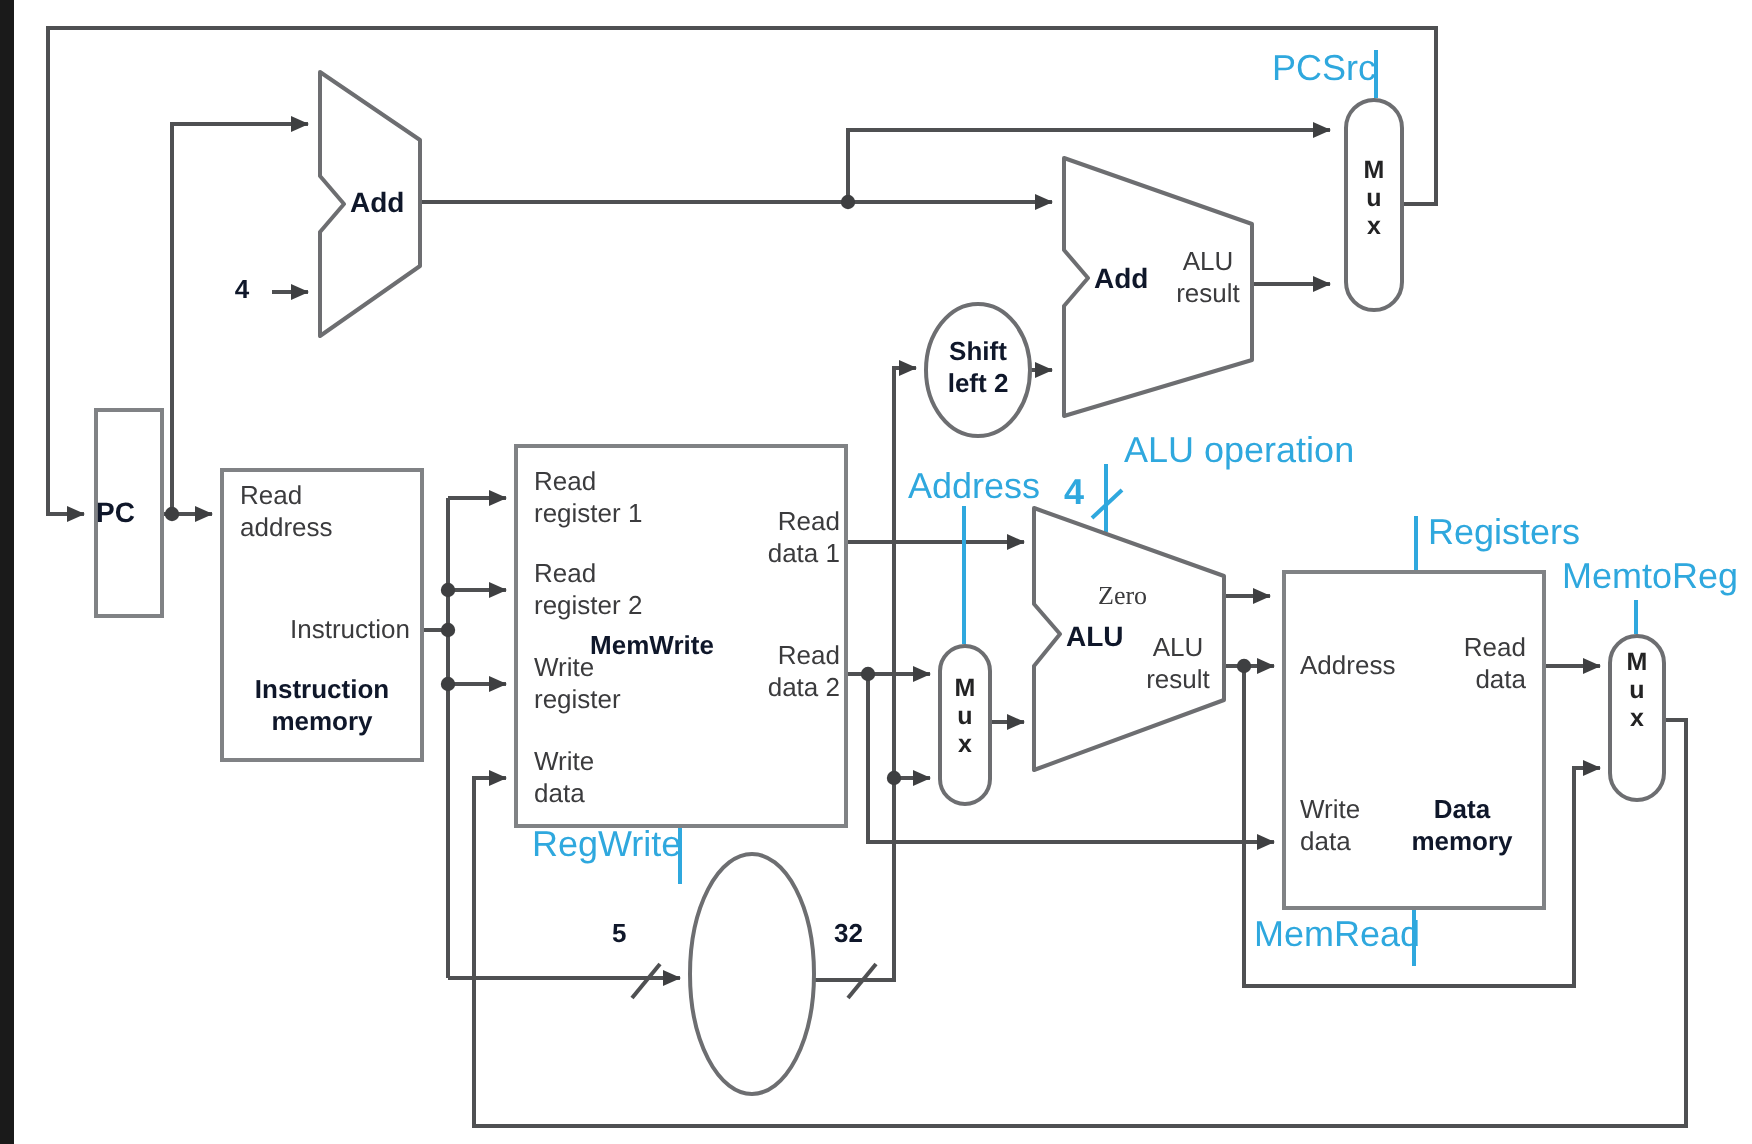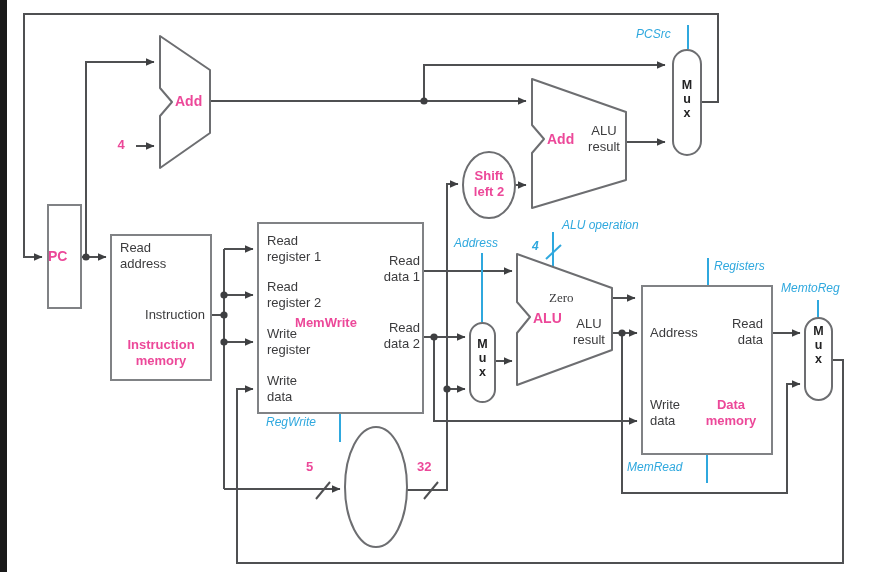--- a/index.html
+++ b/index.html
@@ -9,24 +9,24 @@
   .box{fill:#fff;stroke:var(--border,#808285);stroke-width:2;}
   .unit{fill:#fff;stroke:#6d6e71;stroke-width:2;stroke-linejoin:round;}
   .wire{fill:none;stroke:var(--wire,#4f5052);stroke-width:2;}
   .ctrl{fill:none;stroke:var(--control,#2fa8de);stroke-width:2;}
   .slash{fill:none;stroke:var(--wire,#4f5052);stroke-width:2;}
   .cslash{fill:none;stroke:var(--control,#2fa8de);stroke-width:2;}
   .dot{fill:var(--arrow,#3e3f41);stroke:none;}
   .ahp{fill:var(--arrow,#3e3f41);}
   .edge{fill:var(--edge,#1a1a1a);}
   .lbl{position:absolute;z-index:2;font-size:13px;line-height:16px;white-space:pre-line;}
-  .b{font-weight:bold;color:#ec4899;}
+  .b{font-weight:bold;color:#0f172a;}
   .r{text-align:right;}
   .c{text-align:center;}
-  .cy{color:var(--control,#2fa8de);font-size:12px;line-height:15px;font-style:italic;}
+  .cy{color:var(--control,#2fa8de);font-size:18px;line-height:15px;}
   .mux{font-weight:bold;font-size:12.5px;line-height:14px;text-align:center;color:#232324;}
   .f14{font-size:14px;}
 </style>
 </head>
 <body>
 
 <div id="stage">
 
   <svg id="wires" width="876" height="572" viewBox="0 0 876 572">
     <defs>

